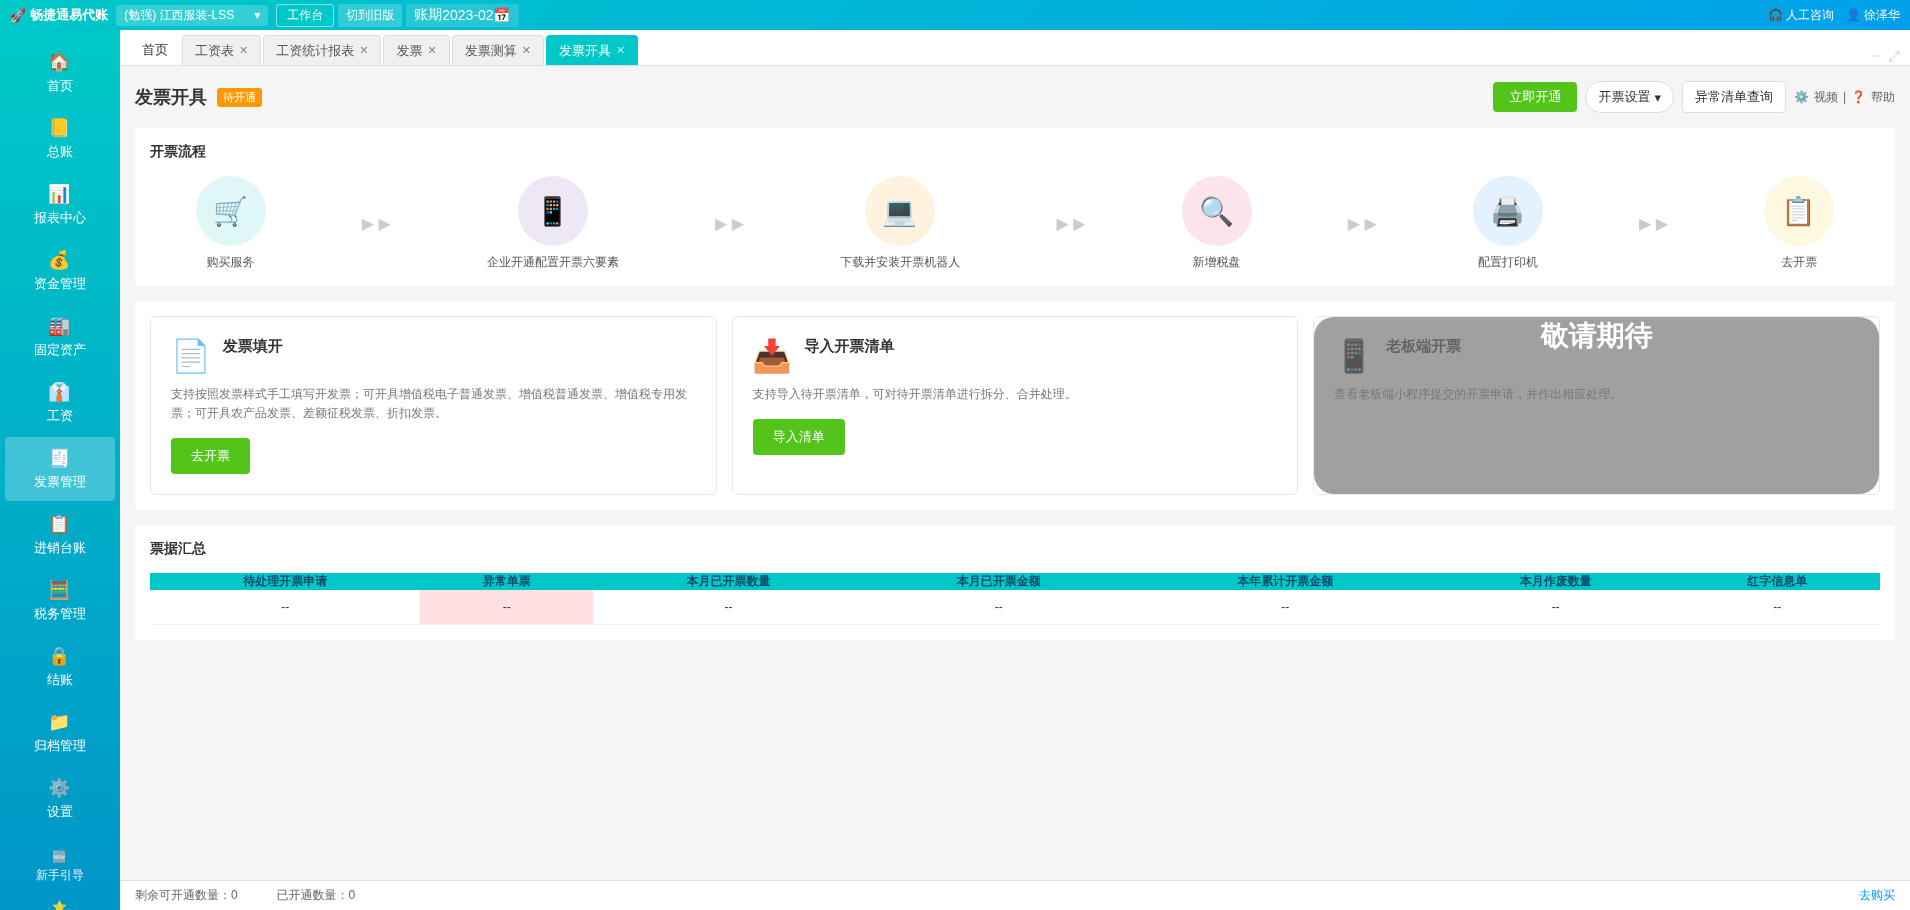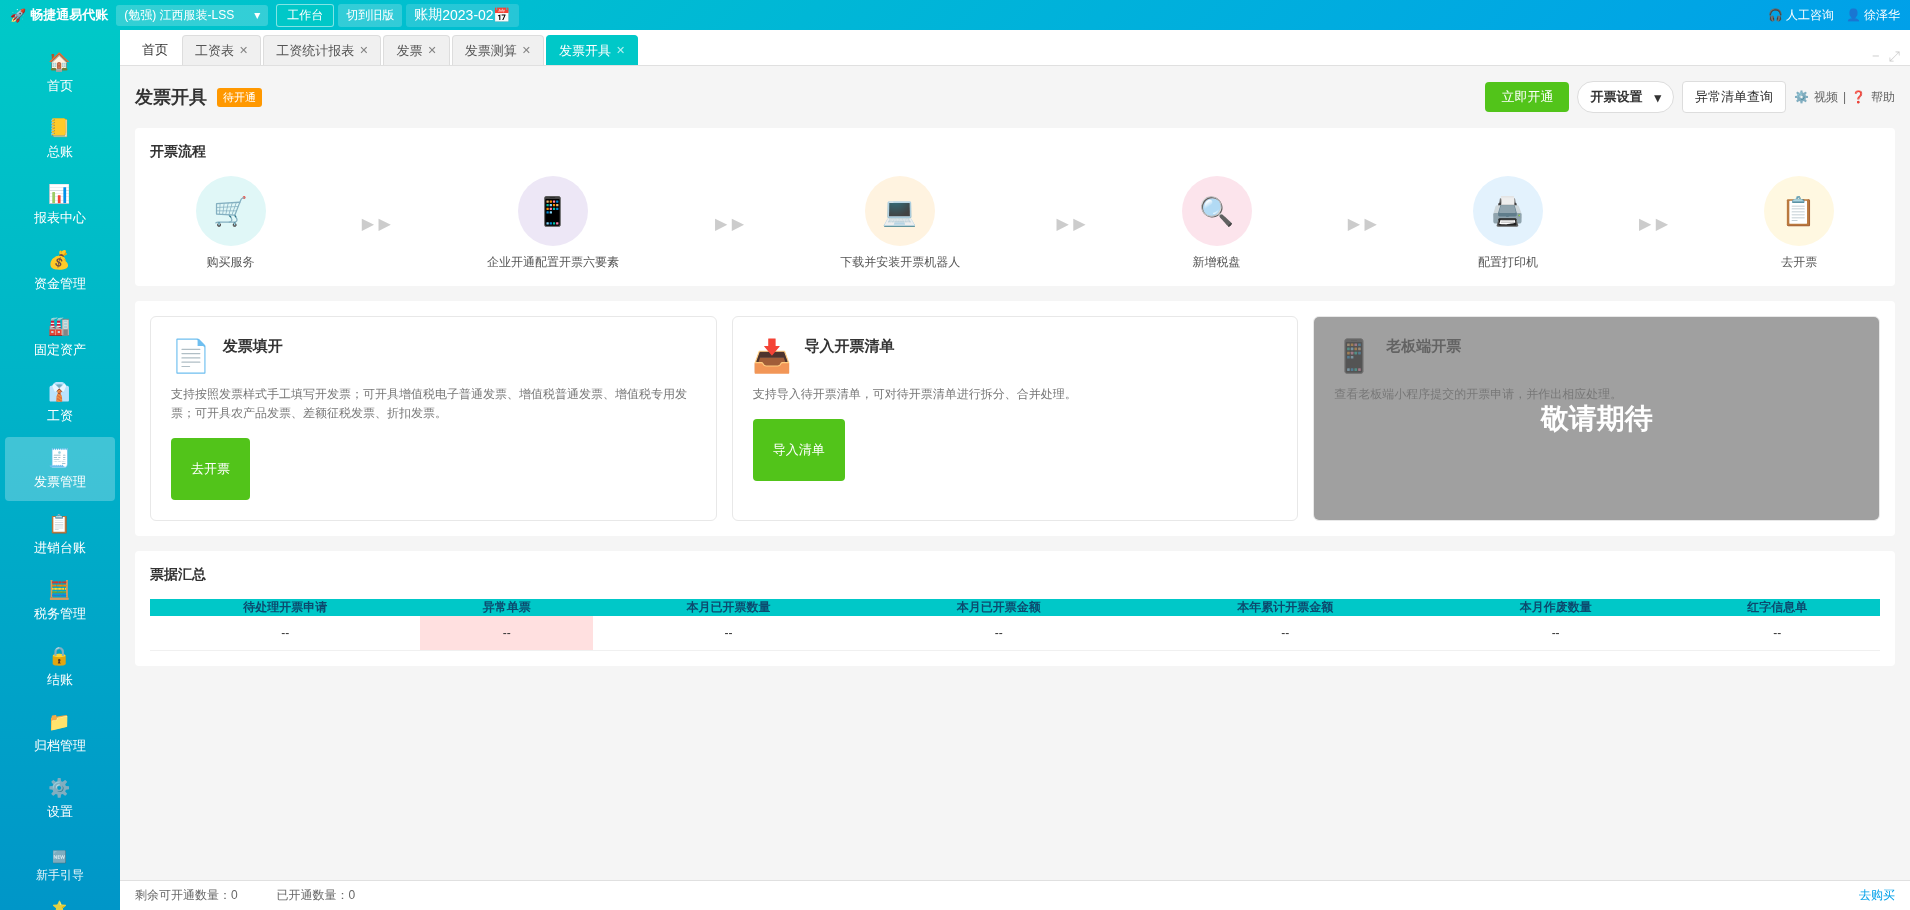--- a/index.html
+++ b/index.html
@@ -163,22 +163,21 @@
     .btn-open-settings {
       background: white;
       color: #333;
       border: 1px solid #ddd;
       padding: 6px 12px;
       border-radius: 16px;
       font-size: 13px;
       cursor: pointer;
       display: flex;
       align-items: center;
-      gap: 12px;
-      font-weight: bold;
+      gap: 4px;
     }
     .btn-anomaly {
       background: white;
       color: #333;
       border: 1px solid #ddd;
       padding: 6px 12px;
       border-radius: 4px;
       font-size: 13px;
       cursor: pointer;
     }
@@ -214,33 +213,34 @@
       overflow: hidden;
     }
     .method-card-header { display: flex; align-items: flex-start; gap: 12px; margin-bottom: 10px; }
     .method-card-icon { font-size: 32px; }
     .method-card-title { font-size: 15px; font-weight: bold; color: #333; }
     .method-card-desc { font-size: 12px; color: #777; line-height: 1.6; margin-bottom: 15px; }
     .btn-go {
       background: #52c41a;
       color: white;
       border: none;
-      padding: 22px 20px;
+      padding: 9px 20px;
       border-radius: 4px;
       font-size: 13px;
       cursor: pointer;
     }
     .method-card-overlay {
       position: absolute;
       top: 0; left: 0; right: 0; bottom: 0;
       background: rgba(120,120,120,0.7);
       display: flex;
-      align-items: center;
+      align-items: flex-start;
       justify-content: center;
       z-index: 10;
+      border-radius: 20px;
     }
     .overlay-text { font-size: 28px; color: white; font-weight: bold; }
 
     
     .summary-table { width: 100%; border-collapse: collapse; }
     .summary-table th {
       background: #00c8c8;
       color: #0c4a6e;
       padding: 0 8px;
       text-align: center;

